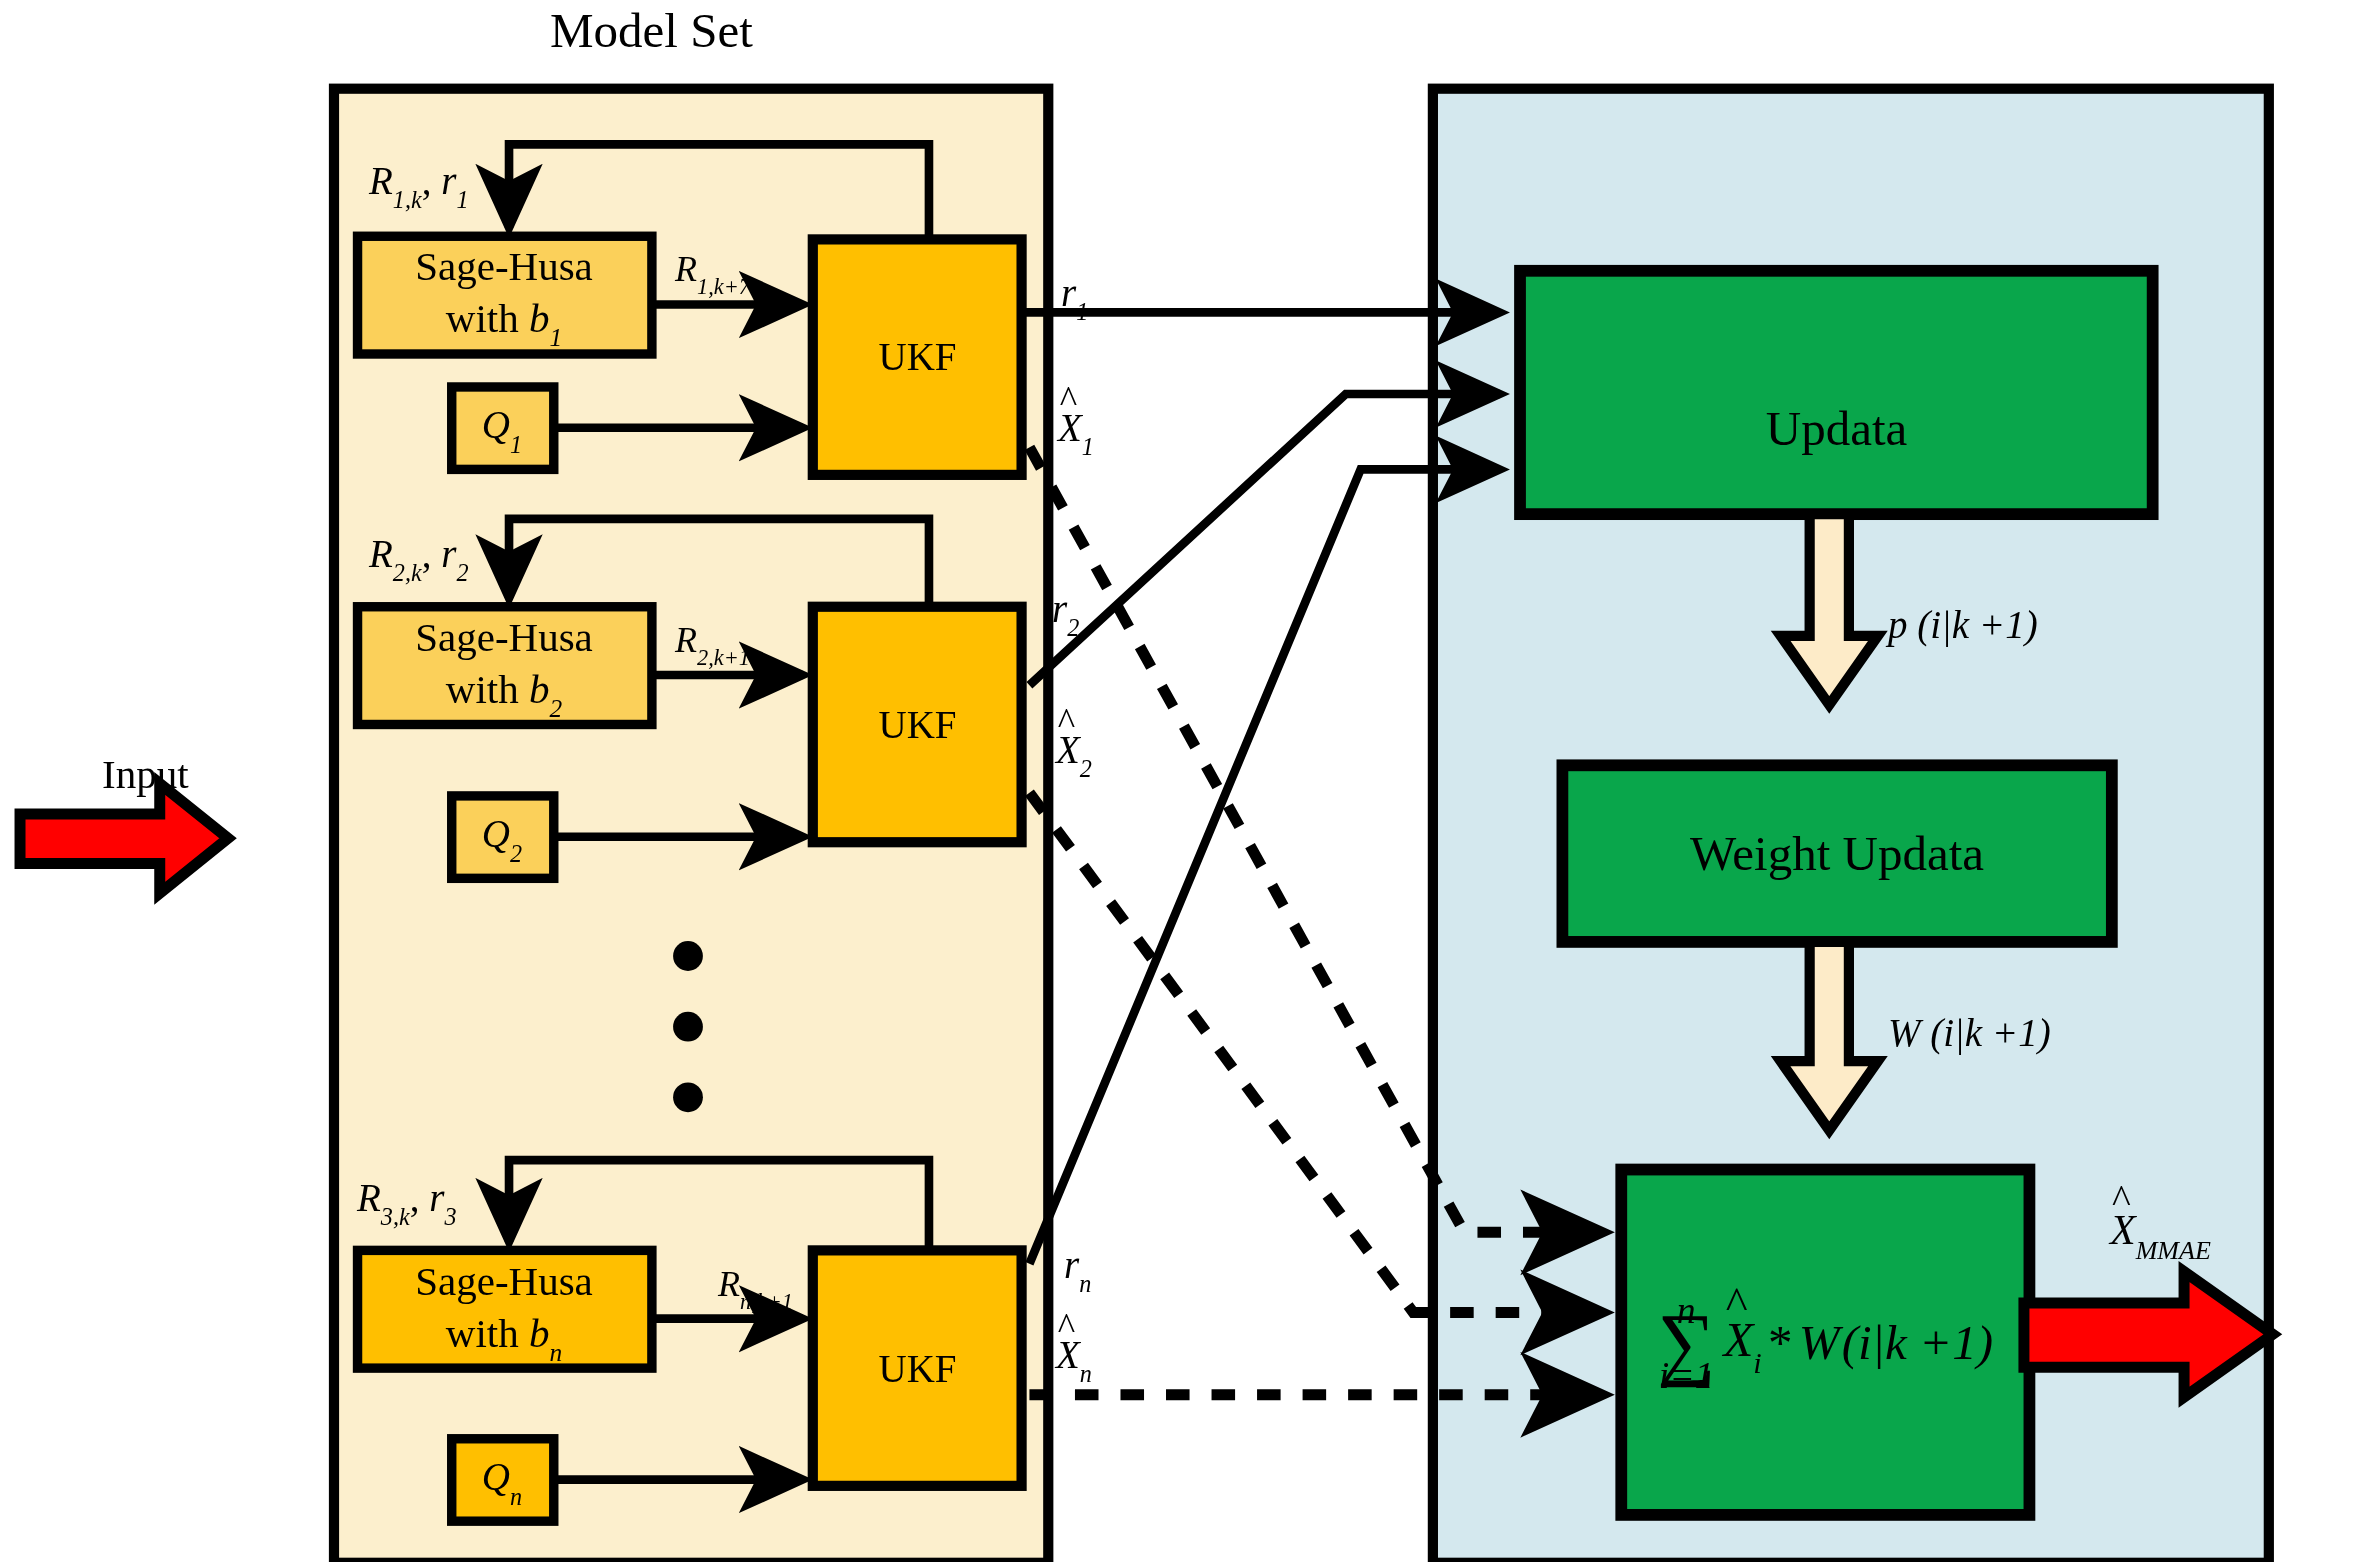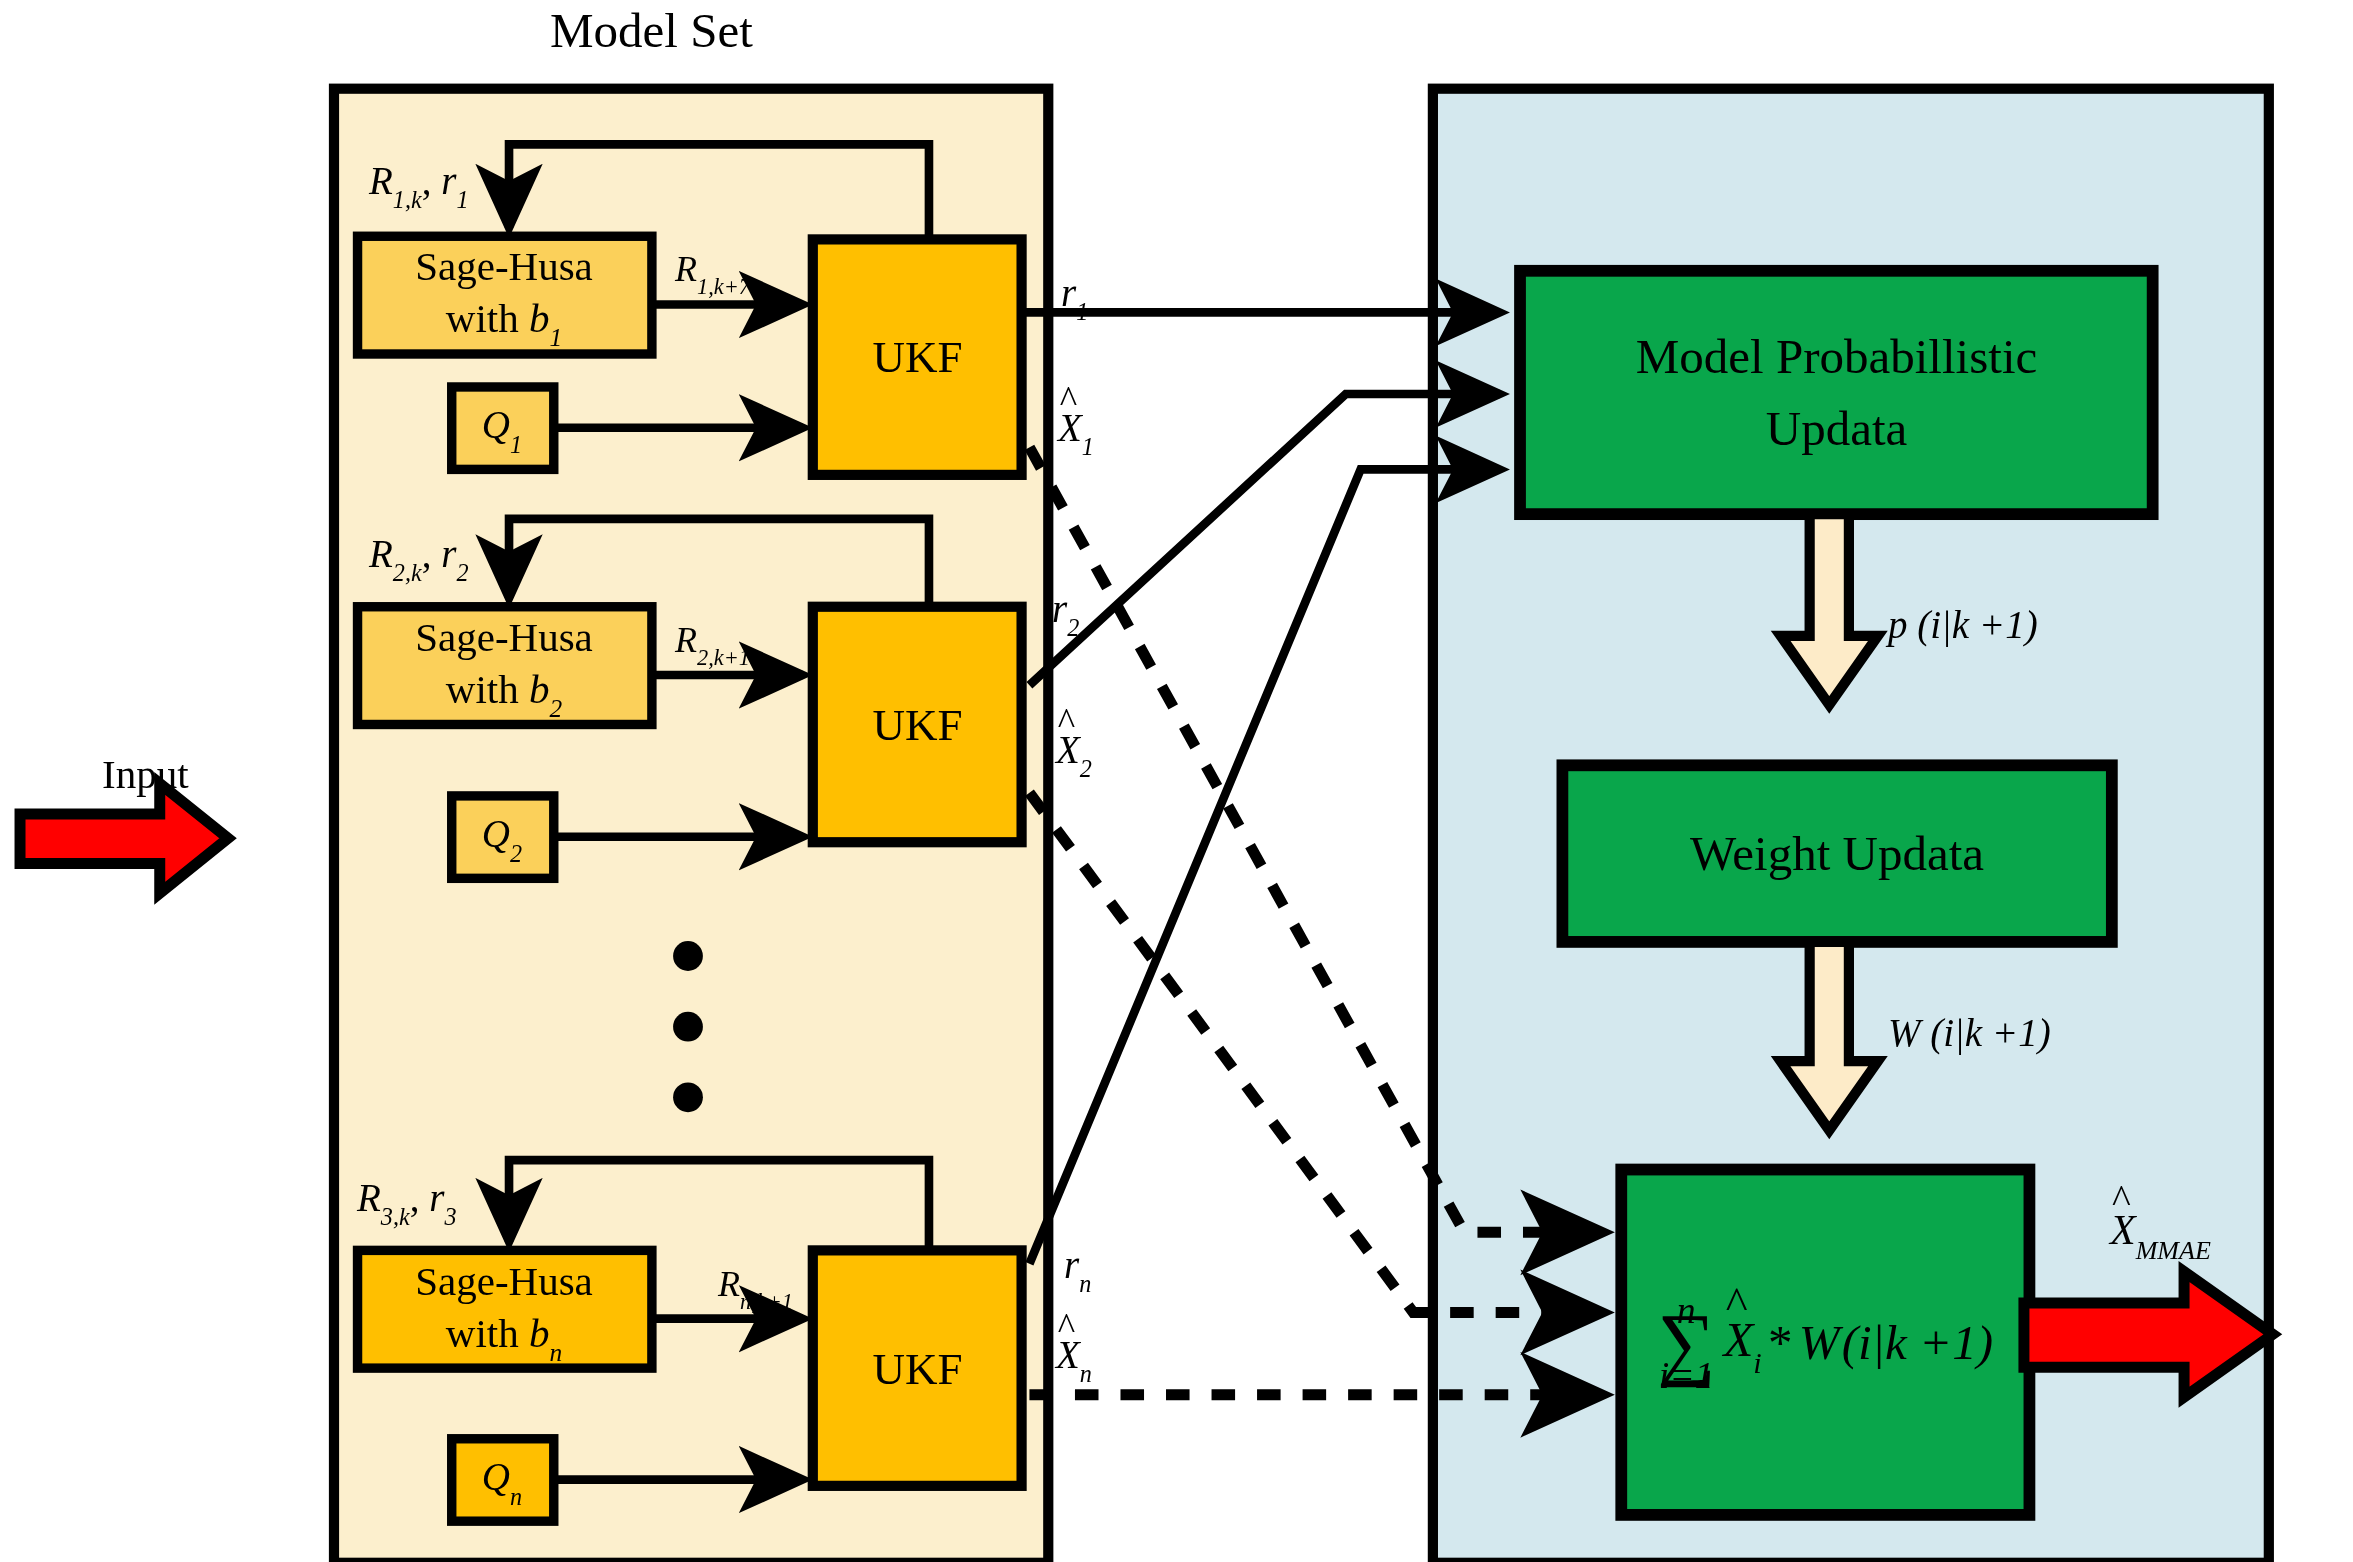--- a/index.html
+++ b/index.html
@@ -56,21 +56,21 @@
     position: absolute;
     left: 50%;
     transform: translateX(-58%);
     top: -0.72em;
     font-size: 0.95em;
     font-style: normal;
   }
   .title-modelset {
     font-size: 49px;
   }
-  .big-ukf { font-size: 45px; }
+  .big-ukf { font-size: 39px; }
   .sh-text { font-size: 41px; }
   .q-text  { font-size: 39px; }
   .grn-text { font-size: 49px; }
   .sigma-box { font-size: 49px; }
   .sigwrap { display: inline-flex; align-items: center; }
   .sigma-glyph {
     font-size: 82px;
     line-height: 0.8;
     position: relative;
     display: inline-block;
@@ -254,21 +254,21 @@
   <div class="lbl" style="left:1064px; top:1245px; font-size:39px;">
     <span class="mathi">r</span><span class="sub">n</span>
   </div>
 
   <div class="lbl" style="left:1056px; top:1335px; font-size:39px;">
     <span class="hatwrap"><span class="hatmark">^</span><span class="mathi">X</span></span><span class="sub">n</span>
   </div>
 
   <div class="boxtext grn-text" style="left:1520px; top:271px; width:633px; height:243px;">
     <div>
-      <span>Model Probabillistic</span><br>
+      <br>
       <span style="display:inline-block; margin-top:11px;text-align:right;">Updata</span>
     </div>
   </div>
 
   <div class="lbl mathi" style="left:1888px; top:605px; font-size:39px;">p (i|k +1)</div>
 
   <div class="boxtext grn-text" style="left:1562px; top:765px; width:550px; height:177px;">Weight Updata</div>
 
   <div class="lbl mathi" style="left:1888px; top:1013px; font-size:39px;">W (i|k +1)</div>
 

